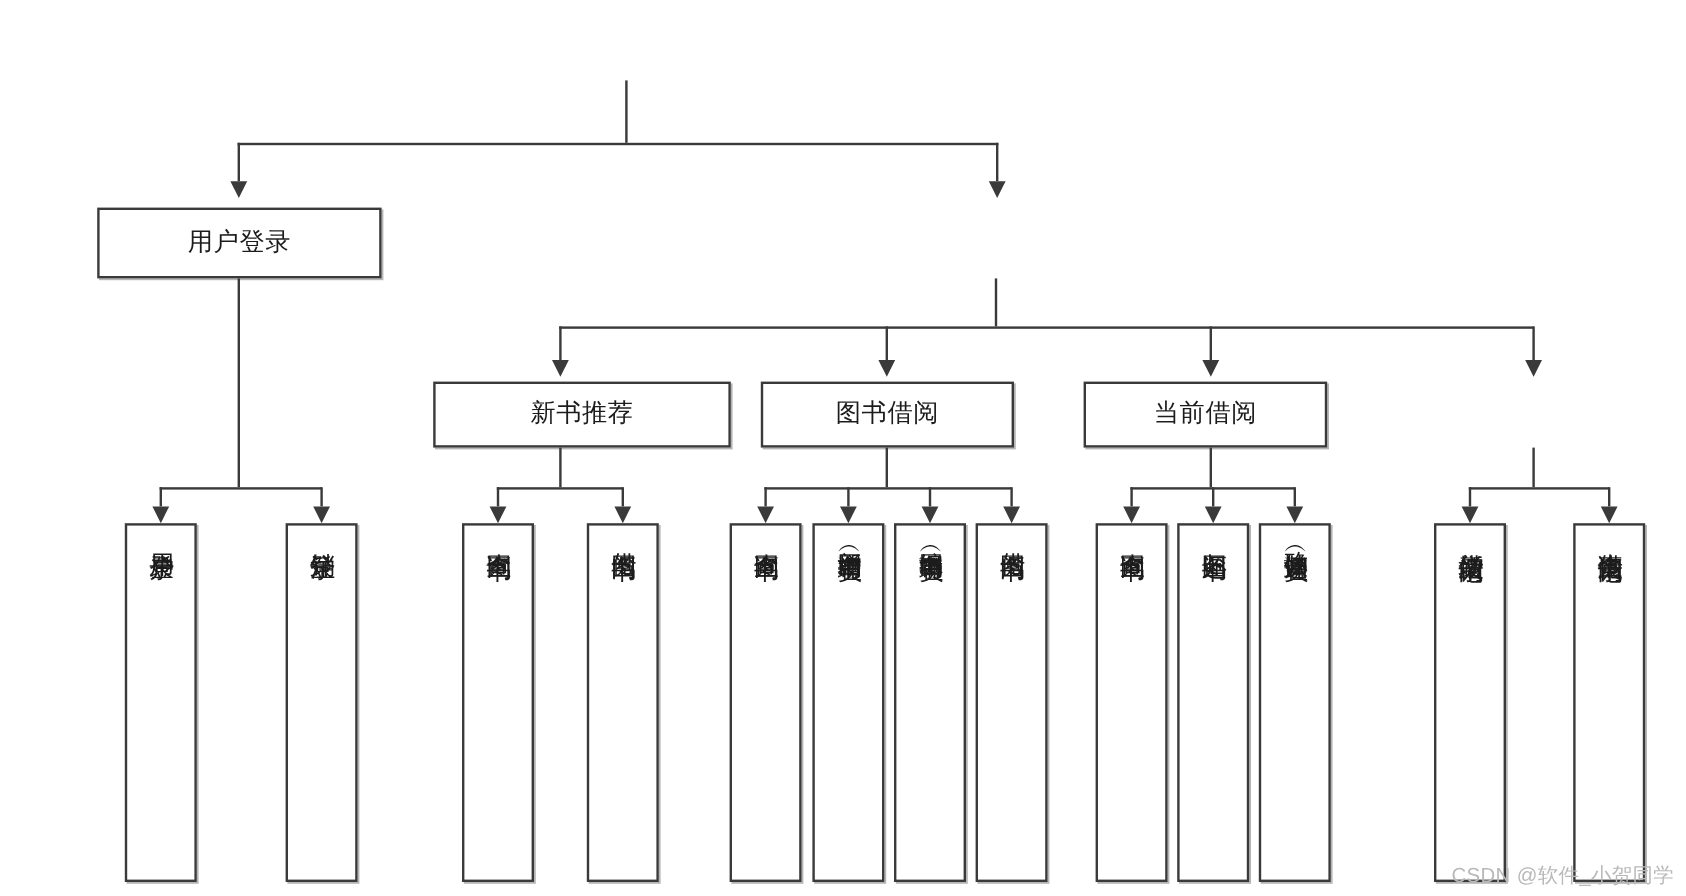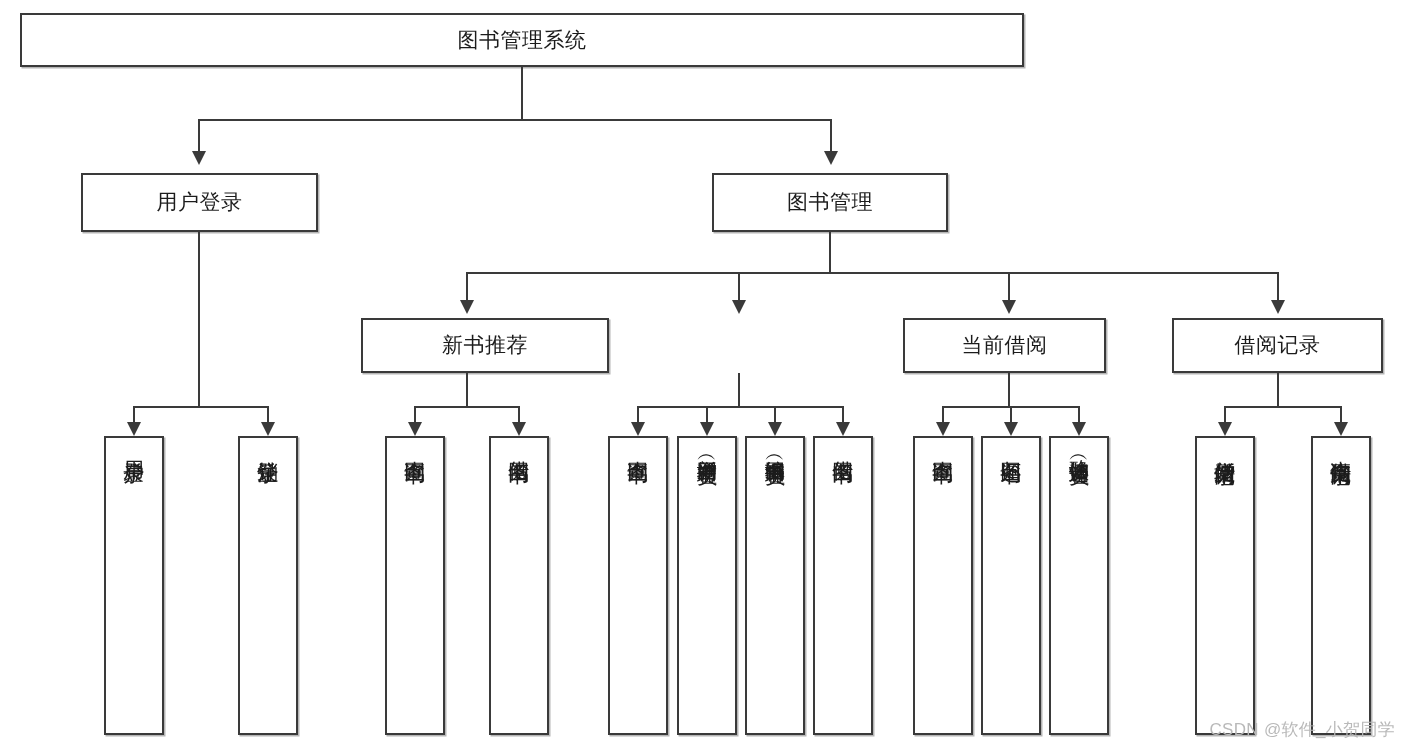--- a/index.html
+++ b/index.html
@@ -91,36 +91,30 @@
     user-select: none;
     white-space: nowrap;
     margin-left: 25px;
   }
 </style>
 </head>
 <body>
 
 <div id="canvas">
 
-  <div class="node" style="left:20px; top:13px; width:1004px; height:54px;">
-    <span class="label">图书管理系统</span>
-  </div>
 
   <div class="vline" style="left:521px; top:67px; width:2px; height:52px;"></div>
   <div class="hline" style="left:198px; top:119px; width:634px; height:2px;"></div>
   <div class="vline" style="left:198px; top:119px; width:2px; height:32px;"></div>
   <div class="arrow" style="left:192px; top:151px;"></div>
   <div class="vline" style="left:830px; top:119px; width:2px; height:32px;"></div>
   <div class="arrow" style="left:824px; top:151px;"></div>
 
   <div class="node" style="left:81px; top:173px; width:237px; height:59px;">
     <span class="label">用户登录</span>
-  </div>
-  <div class="node" style="left:712px; top:173px; width:236px; height:59px;">
-    <span class="label">图书管理</span>
   </div>
 
   <div class="vline" style="left:198px; top:232px; width:2px; height:174px;"></div>
   <div class="hline" style="left:133px; top:406px; width:135px; height:2px;"></div>
   <div class="vline" style="left:133px; top:406px; width:2px; height:16px;"></div>
   <div class="arrow" style="left:127px; top:422px;"></div>
   <div class="vline" style="left:267px; top:406px; width:2px; height:16px;"></div>
   <div class="arrow" style="left:261px; top:422px;"></div>
 
   <div class="vline" style="left:829px; top:232px; width:2px; height:40px;"></div>
@@ -131,25 +125,25 @@
   <div class="vline" style="left:738px; top:272px; width:2px; height:28px;"></div>
   <div class="arrow" style="left:732px; top:300px;"></div>
   <div class="vline" style="left:1008px; top:272px; width:2px; height:28px;"></div>
   <div class="arrow" style="left:1002px; top:300px;"></div>
   <div class="vline" style="left:1277px; top:272px; width:2px; height:28px;"></div>
   <div class="arrow" style="left:1271px; top:300px;"></div>
 
   <div class="node" style="left:361px; top:318px; width:248px; height:55px;">
     <span class="label">新书推荐</span>
   </div>
+  <div class="node" style="left:634px; top:318px; width:211px; height:55px;">
+    <span class="label">图书借阅</span>
+  </div>
   <div class="node" style="left:903px; top:318px; width:203px; height:55px;">
     <span class="label">当前借阅</span>
-  </div>
-  <div class="node" style="left:1172px; top:318px; width:211px; height:55px;">
-    <span class="label">借阅记录</span>
   </div>
 
   <div class="vline" style="left:466px; top:373px; width:2px; height:33px;"></div>
   <div class="hline" style="left:414px; top:406px; width:105px; height:2px;"></div>
   <div class="vline" style="left:414px; top:406px; width:2px; height:16px;"></div>
   <div class="arrow" style="left:408px; top:422px;"></div>
   <div class="vline" style="left:518px; top:406px; width:2px; height:16px;"></div>
   <div class="arrow" style="left:512px; top:422px;"></div>
 
   <div class="vline" style="left:738px; top:373px; width:2px; height:33px;"></div>

